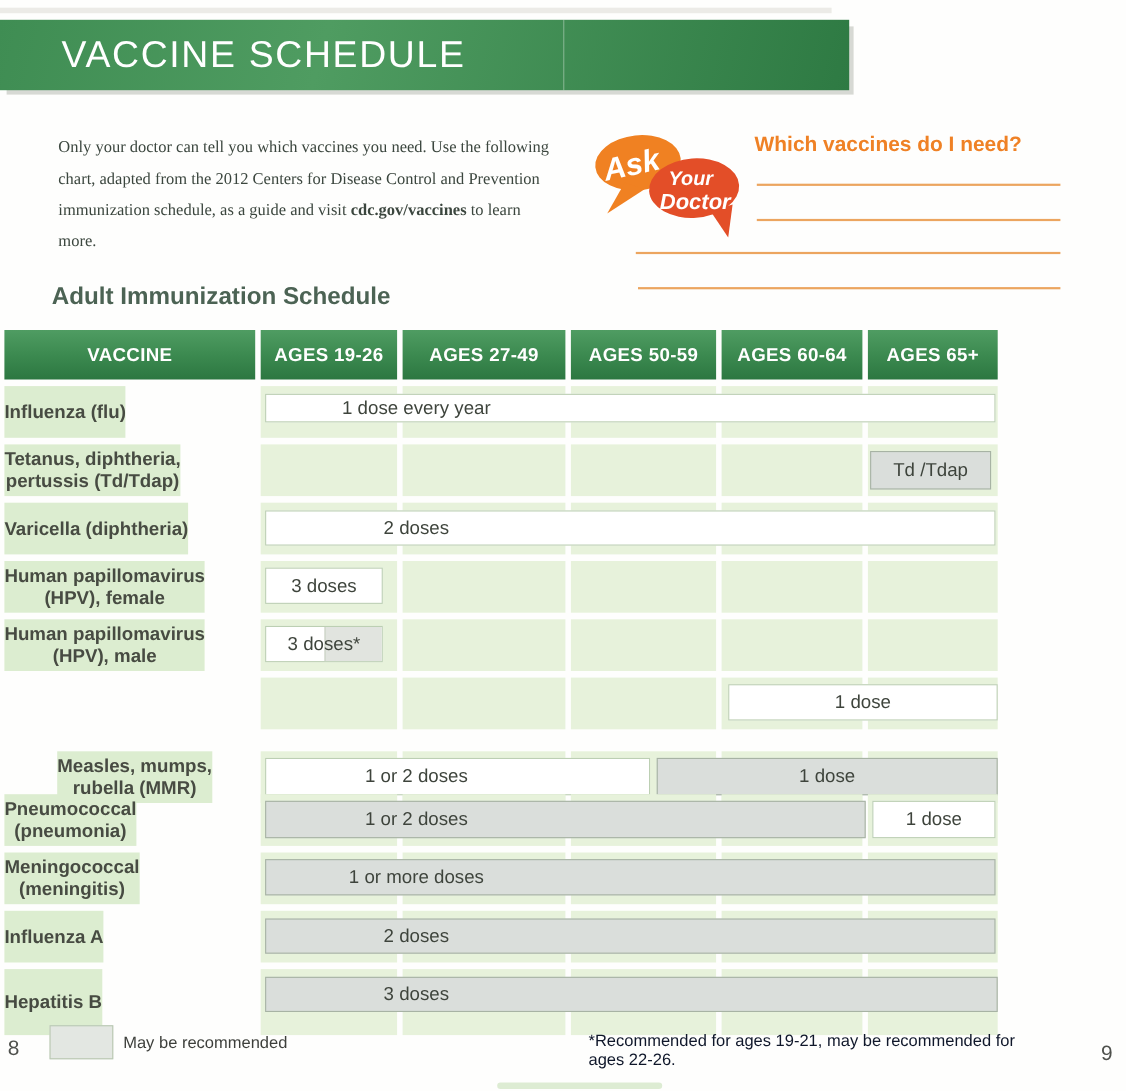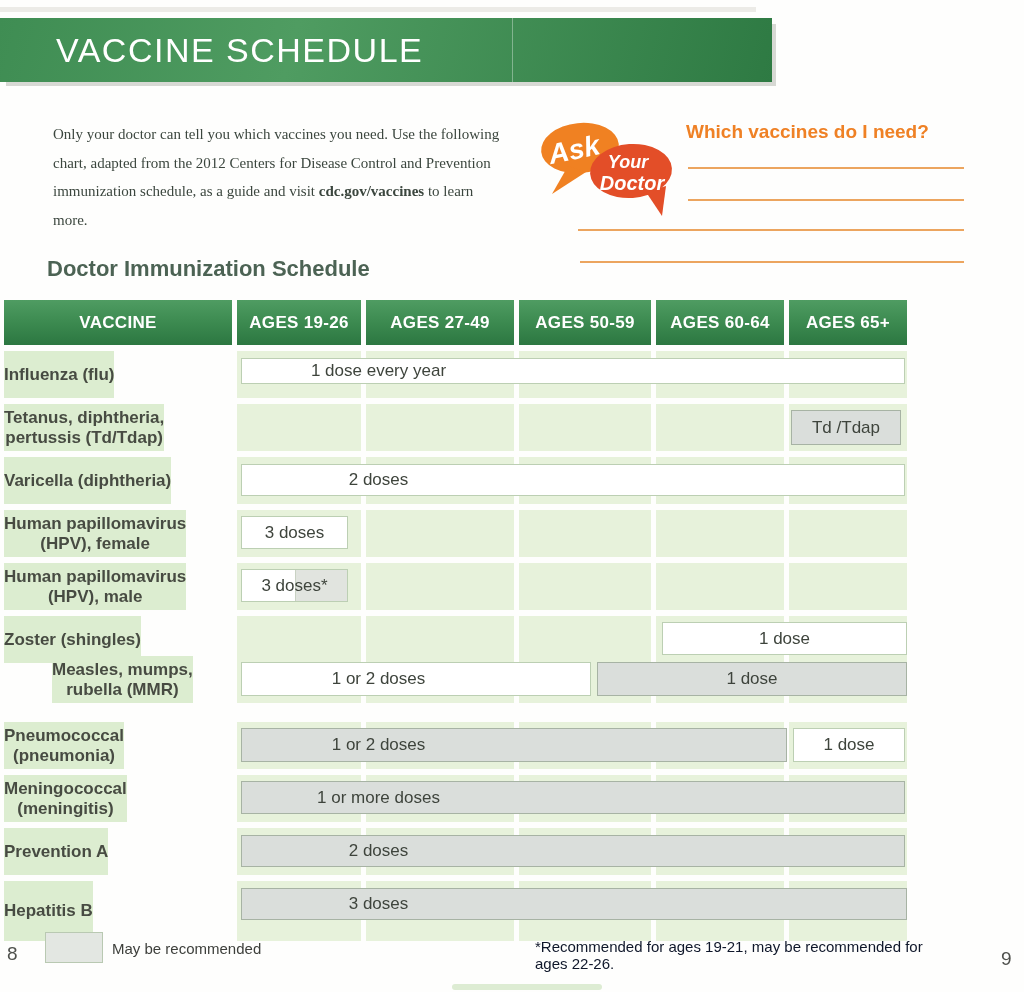--- a/index.html
+++ b/index.html
@@ -92,21 +92,21 @@
       <text x="94" y="78" font-size="20" text-anchor="middle">Doctor</text>
     </svg>
   </div>
 
   <div class="ask-q">Which vaccines do I need?</div>
   <div class="wline" style="left:688px;top:167px;width:276px;"></div>
   <div class="wline" style="left:688px;top:199px;width:276px;"></div>
   <div class="wline" style="left:578px;top:229px;width:386px;"></div>
   <div class="wline" style="left:580px;top:261px;width:384px;"></div>
 
-  <h2 class="section-title">Doctor Immunization Schedule</h2>
+  <h2 class="section-title">Adult Immunization Schedule</h2>
 
   <div class="table">
 
     <div class="th colL">VACCINE</div>
     <div class="th col1">AGES 19-26</div>
     <div class="th col2">AGES 27-49</div>
     <div class="th col3">AGES 50-59</div>
     <div class="th col4">AGES 60-64</div>
     <div class="th col5">AGES 65+</div>
 
@@ -178,34 +178,31 @@
         <div class="cell col3"></div>
         <div class="cell col4"></div>
         <div class="cell col5"></div>
       <div class="box white" style="left:237px;width:107px;top:6px;height:33px;">
         <span class="split-gray"></span>
         <span class="split-text">3 doses*</span>
       </div>
     </div>
 
     <div class="row" style="top:316px;height:47px;">
-      <div class="cell label">
-          <span class="label-text">Zoster (shingles)</span>
-        </div>
       <div class="cell col1"></div>
         <div class="cell col2"></div>
         <div class="cell col3"></div>
         <div class="cell col4"></div>
         <div class="cell col5"></div>
       <div class="box white center" style="left:658px;width:245px;top:6px;height:33px;">
           <span>1 dose</span>
         </div>
     </div>
 
-    <div class="row" style="top:356px;height:47px;padding-left:48px;">
+    <div class="row" style="top:383px;height:47px;padding-left:48px;">
       <div class="cell label">
           <span class="label-text">Measles, mumps,
 rubella (MMR)</span>
         </div>
       <div class="cell col1"></div>
         <div class="cell col2"></div>
         <div class="cell col3"></div>
         <div class="cell col4"></div>
         <div class="cell col5"></div>
       <div class="box white" style="left:237px;width:350px;top:6px;height:34px;">
@@ -244,21 +241,21 @@
         <div class="cell col3"></div>
         <div class="cell col4"></div>
         <div class="cell col5"></div>
       <div class="box gray" style="left:237px;width:664px;top:6px;height:33px;">
           <span class="wide">1 or more doses</span>
         </div>
     </div>
 
     <div class="row" style="top:528px;height:47px;">
       <div class="cell label">
-          <span class="label-text">Prevention A</span>
+          <span class="label-text">Influenza A</span>
         </div>
       <div class="cell col1"></div>
         <div class="cell col2"></div>
         <div class="cell col3"></div>
         <div class="cell col4"></div>
         <div class="cell col5"></div>
       <div class="box gray" style="left:237px;width:664px;top:7px;height:32px;">
           <span class="wide">2 doses</span>
         </div>
     </div>

